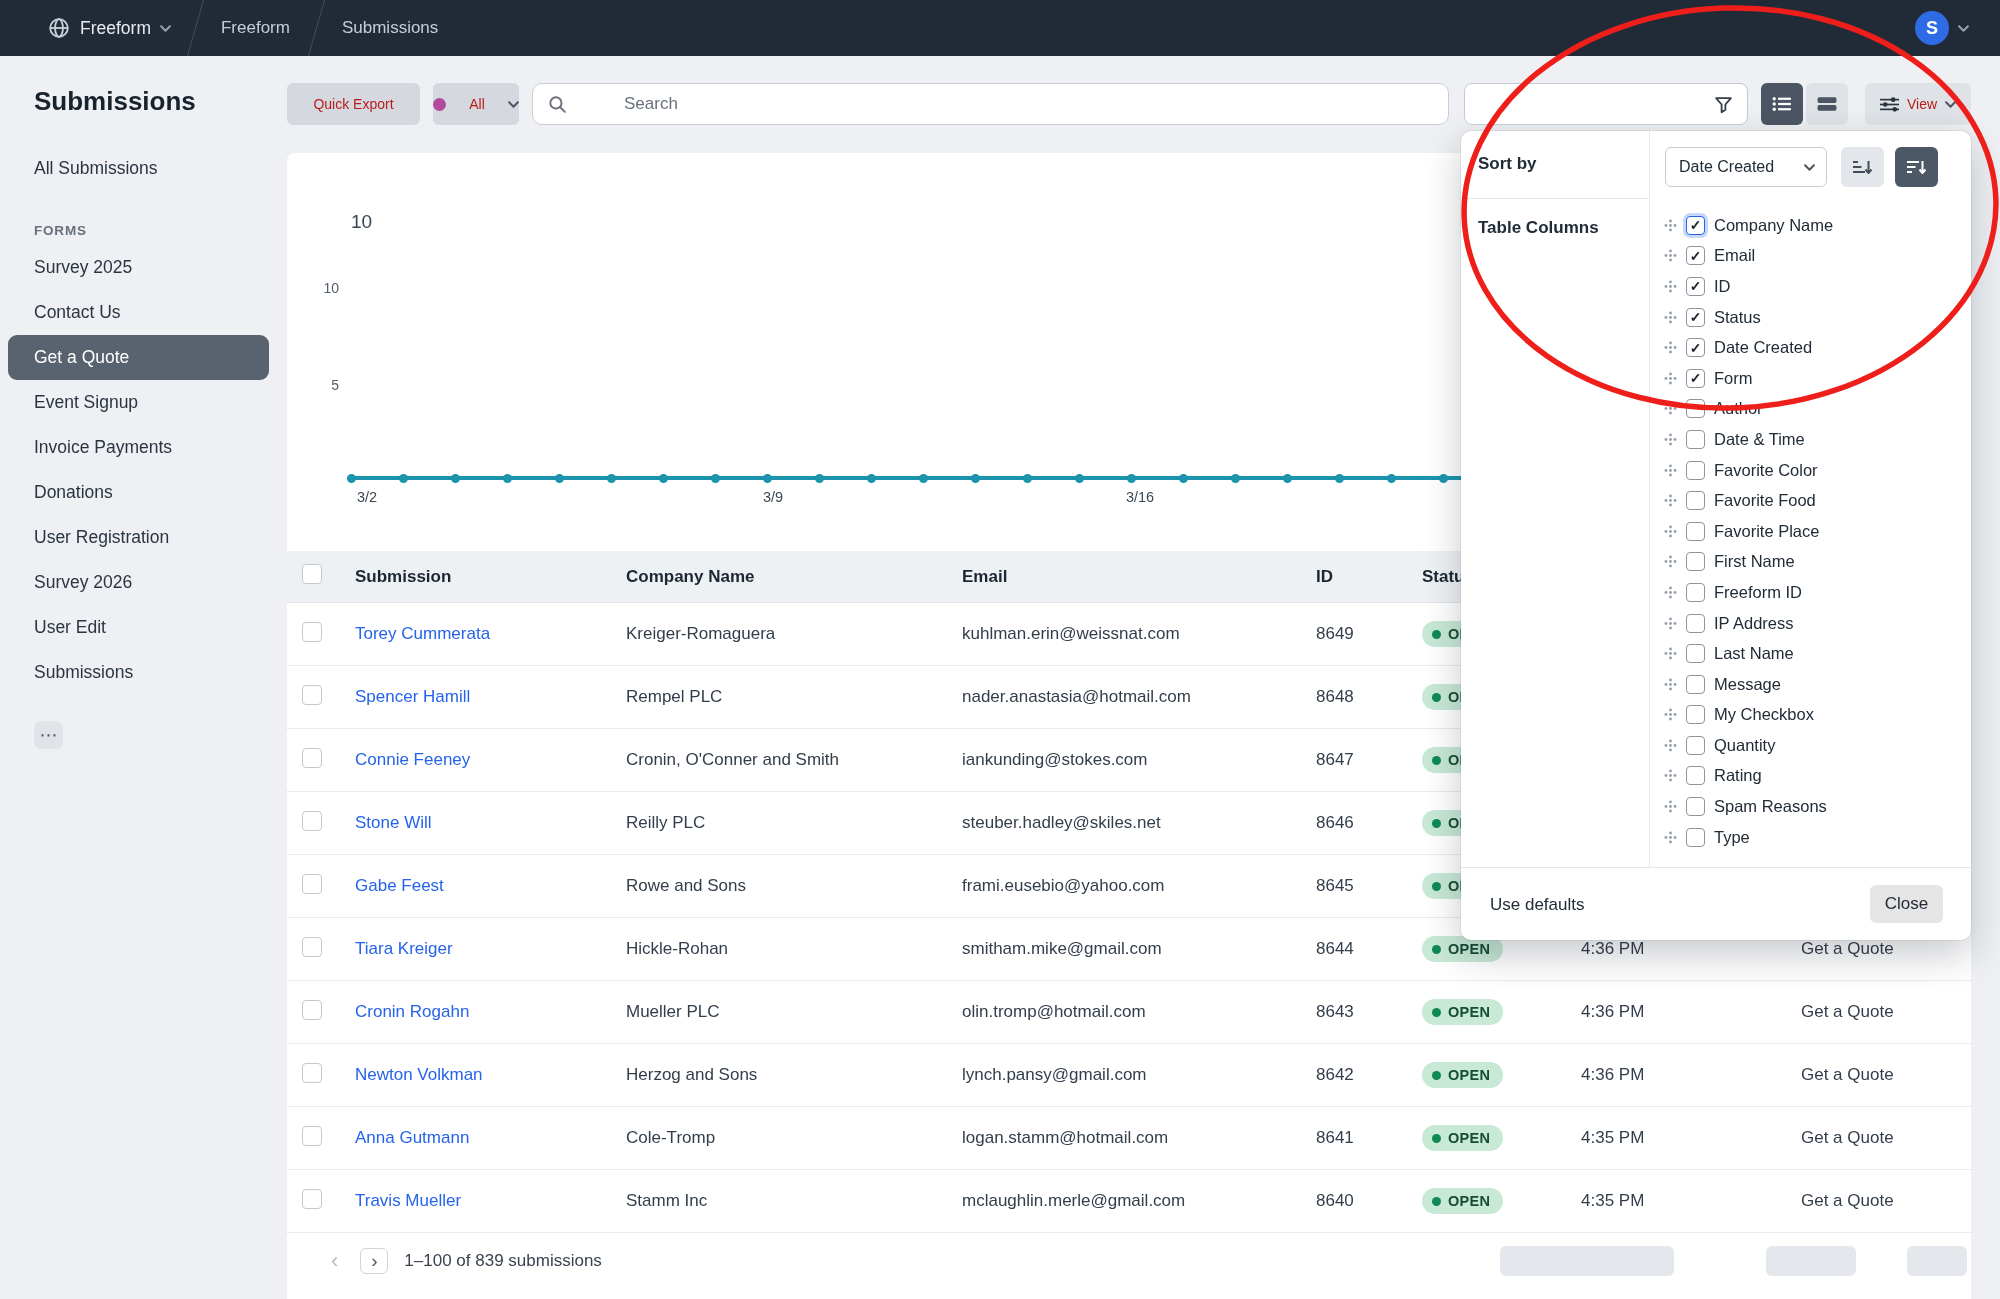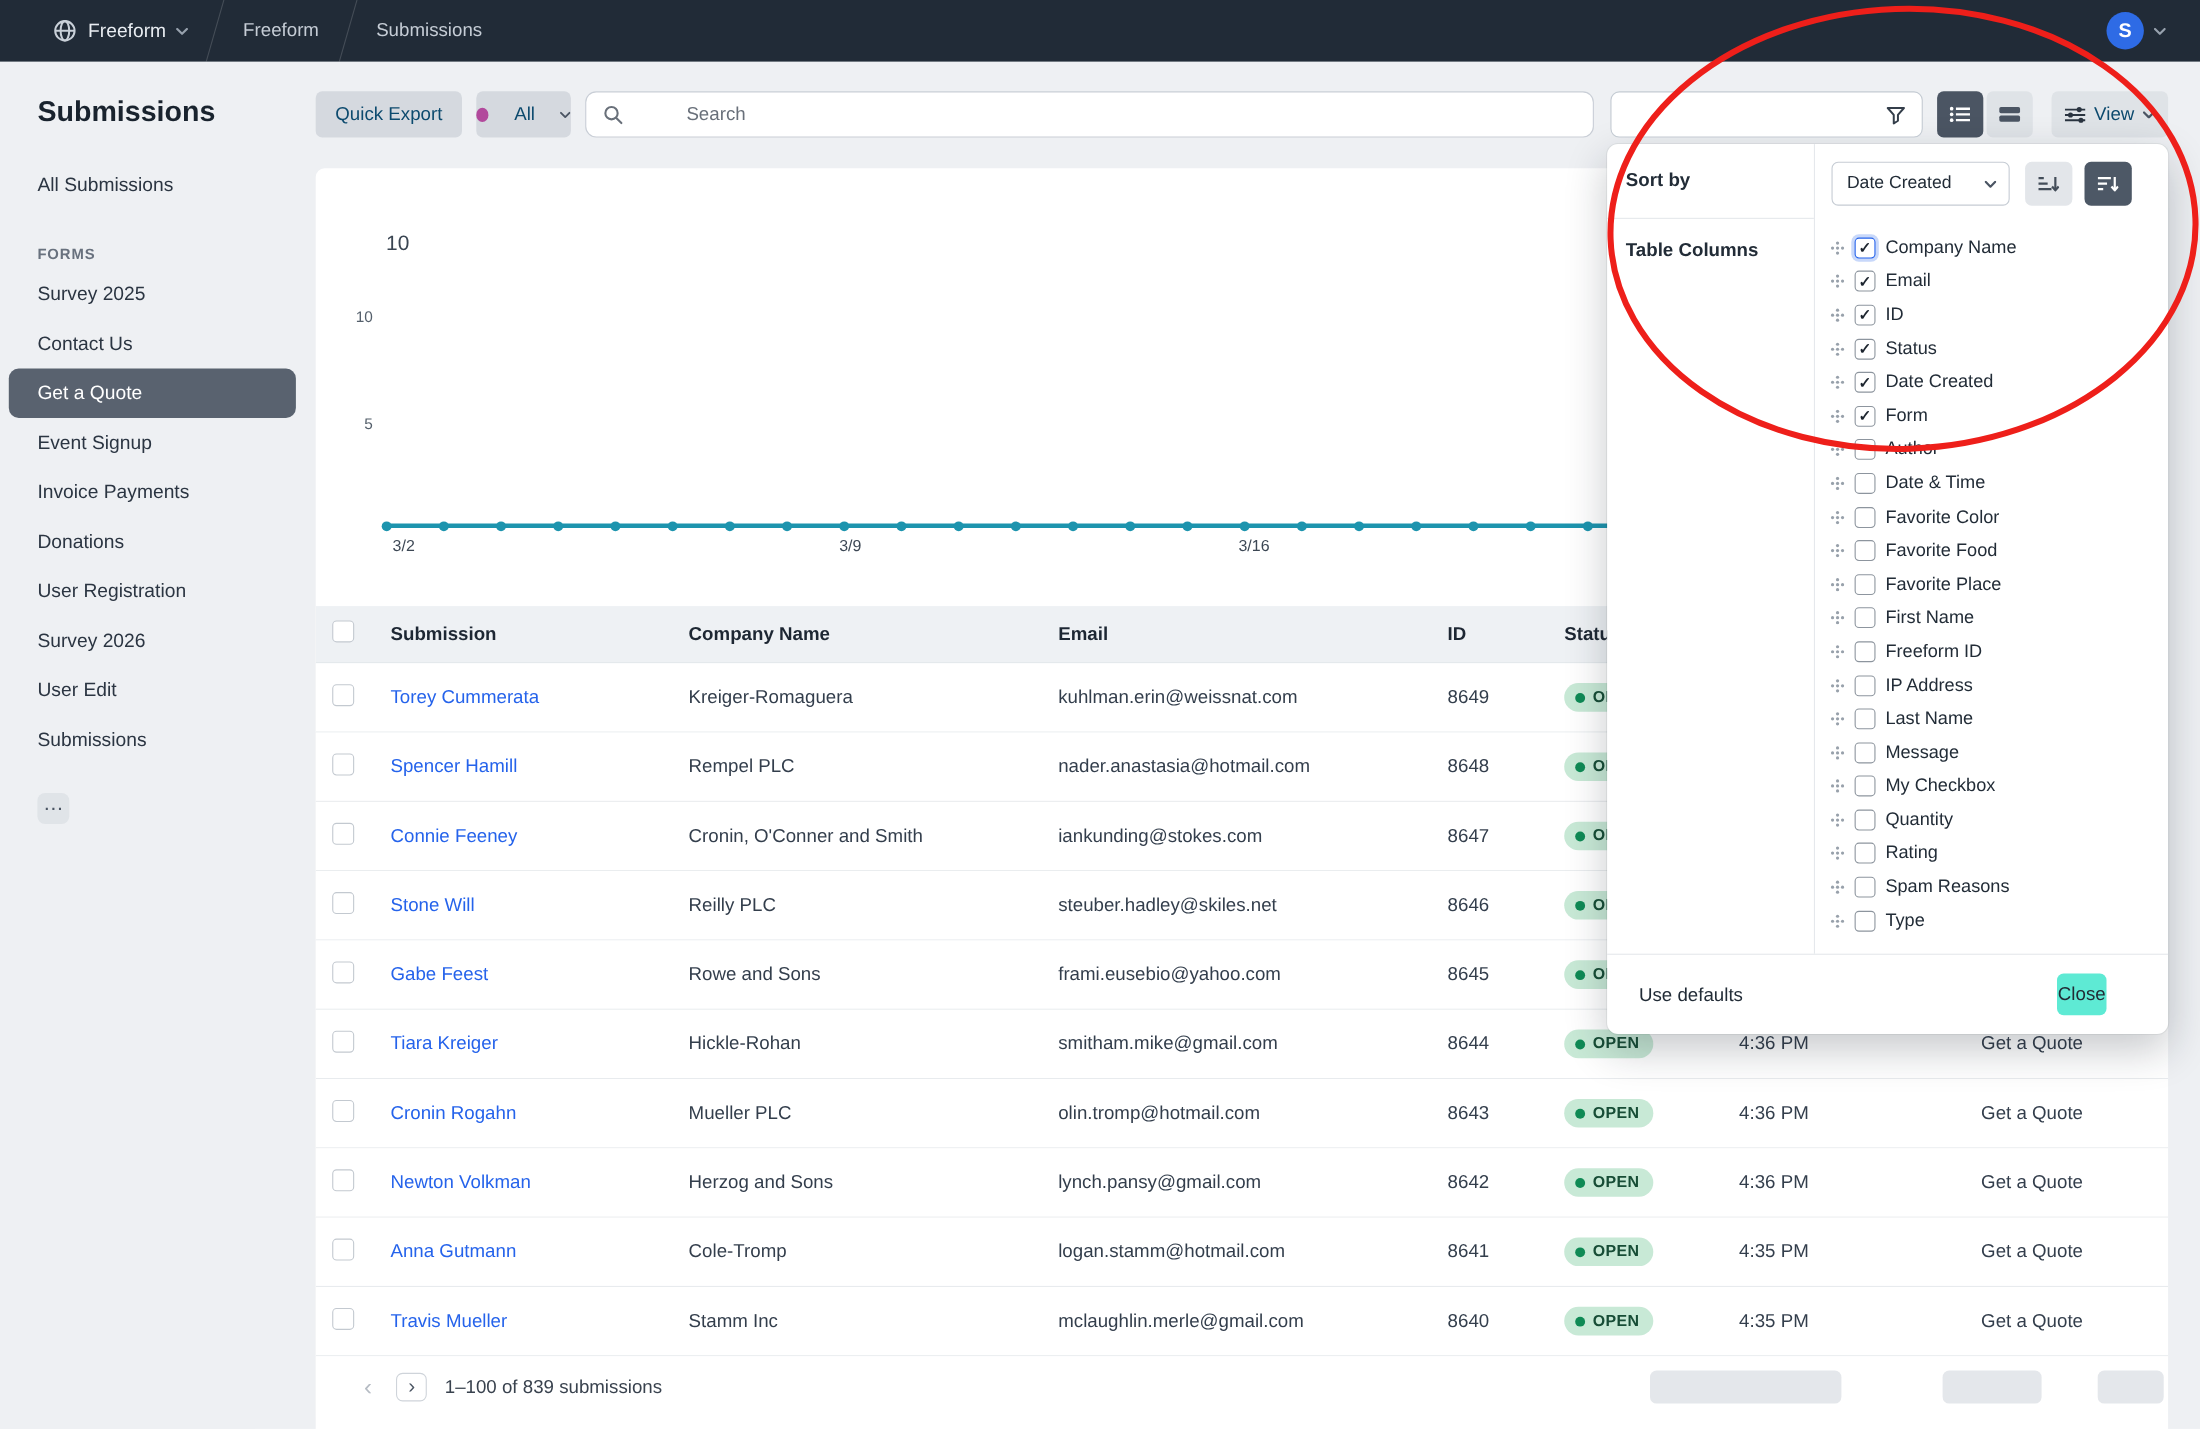--- a/index.html
+++ b/index.html
@@ -38,22 +38,22 @@
   .sb-section { margin:24px 0 0 34px; height:30px; display:flex; align-items:center;
                 font-size:13.5px; font-weight:700; letter-spacing:.8px; color:#68717e; }
   .sb-item.selected {
     margin:0 8px; padding-left:26px; background:#59626f; color:#fff; border-radius:9px; font-weight:500;
   }
   .sb-more { margin:26px 0 0 34px; width:29px; height:28px; border-radius:7px; background:#e0e4e8;
              color:#4b5563; font-size:18px; display:flex; align-items:center; justify-content:center; cursor:pointer; }
 
   
   .btn-gray {
-    background:#d5d9df; border:none; border-radius:6px; color:#0c4a6e;
-    font-family:inherit; font-size:17px; font-weight:500; cursor:pointer;
+    background:#d5d9df; border:none; border-radius:6px; color:#b91c1c;
+    font-family:inherit; font-size:14px; font-weight:500; cursor:pointer;
     display:flex; align-items:center; justify-content:center;
   }
   .quick-export { left:287px; top:83px; width:133px; height:42px; }
   .scope-btn { left:433px; top:83px; width:86px; height:42px; gap:23px; }
   .scope-dot { width:13px; height:13px; border-radius:50%; background:#b2499c; }
   .scope-chev { width:11px; height:7px; color:#4b5563; }
   .search-box {
     left:532px; top:83px; width:917px; height:42px; background:#fff;
     border:1px solid #c9ced6; border-radius:10px; display:flex; align-items:center; padding-left:15px;gap:48px;
   }
@@ -133,21 +133,21 @@
   .sort-btn svg { width:19px; height:17px; }
   .col-list { position:absolute; left:203px; top:79px; }
   .col-item { height:30.6px; display:flex; align-items:center; gap:9px; }
   .drag-ic { width:13px; height:13px; color:#98a1ab; flex:0 0 auto; cursor:grab; }
   .cb { width:19px; height:19px; border:1.5px solid #8d959e; border-radius:4px; background:#fff;
         display:flex; align-items:center; justify-content:center; cursor:pointer; flex:0 0 auto; }
   .cb.checked::after { content:"\2713"; font-size:14px; font-weight:700; color:#1c242e; line-height:1; }
   .cb.focused { border-color:#2563eb; box-shadow:0 0 0 3px rgba(37,99,235,.25); }
   .col-label { font-size:16.5px; color:#222c37; }
   .use-defaults { position:absolute; left:29px; top:764px; font-size:17px; color:#222c37; cursor:pointer; }
-  .close-btn { position:absolute; left:409px; top:754px; width:45px; height:38px; background:#5eead4; border:none;
+  .close-btn { position:absolute; left:409px; top:754px; width:73px; height:38px; background:#e5e5e5; border:none;
                border-radius:6px; font-family:inherit; font-size:17px; color:#222b35; cursor:pointer; }
 
   
   .annotation { position:absolute; left:0; top:0; z-index:90; pointer-events:none; }
 
   .svgdefs { position:absolute; width:0; height:0; overflow:hidden; }
 </style>
 </head>
 <body>
 

